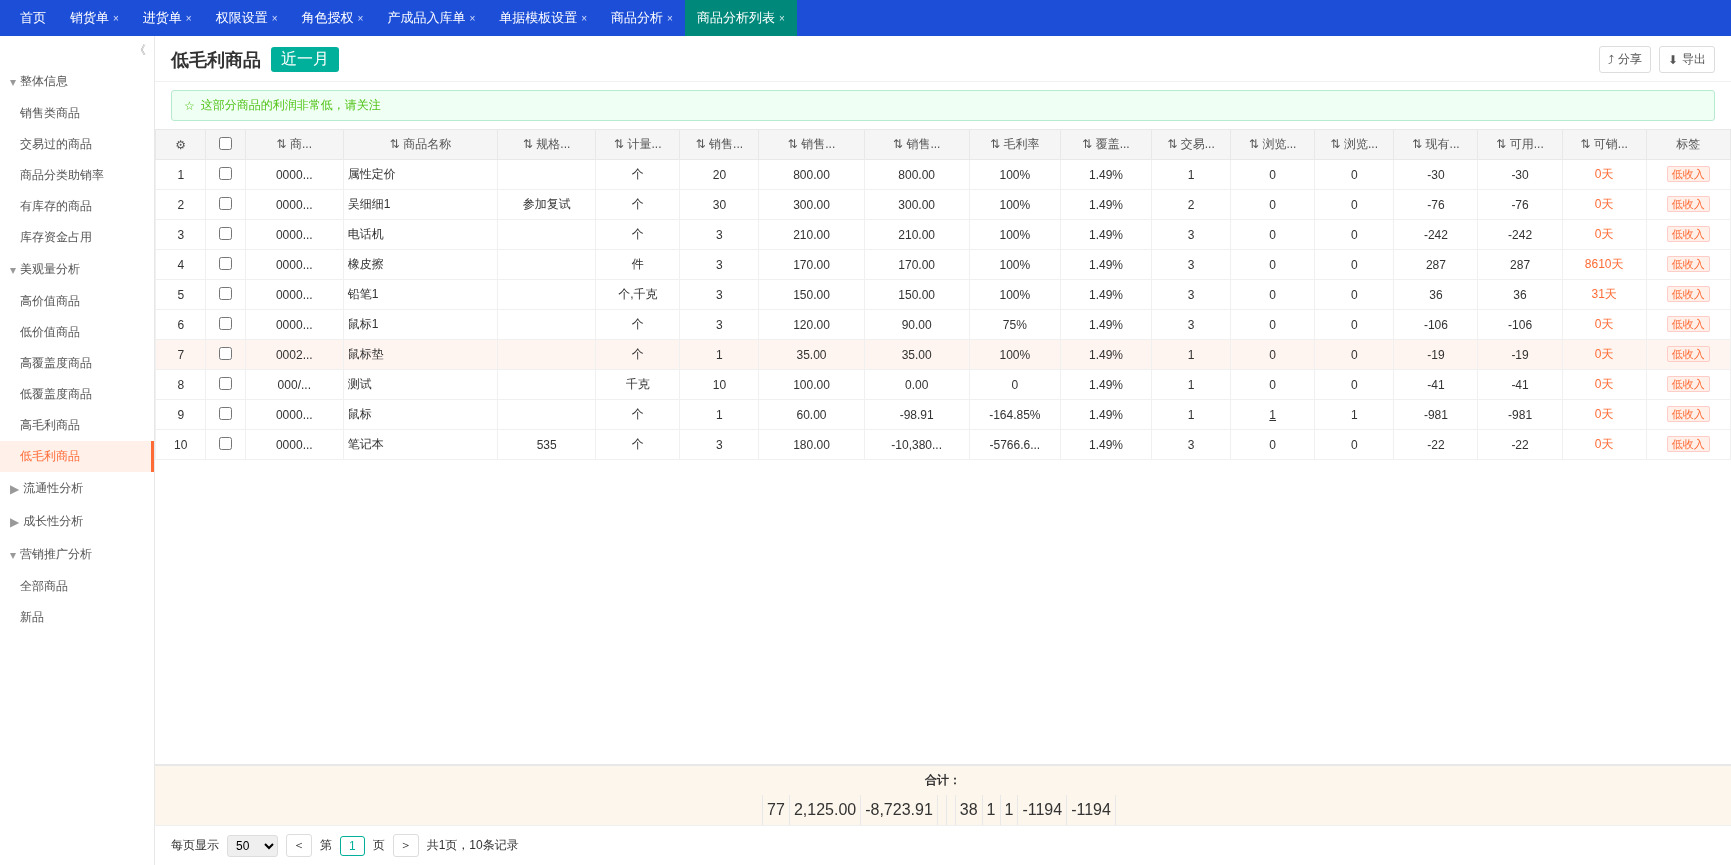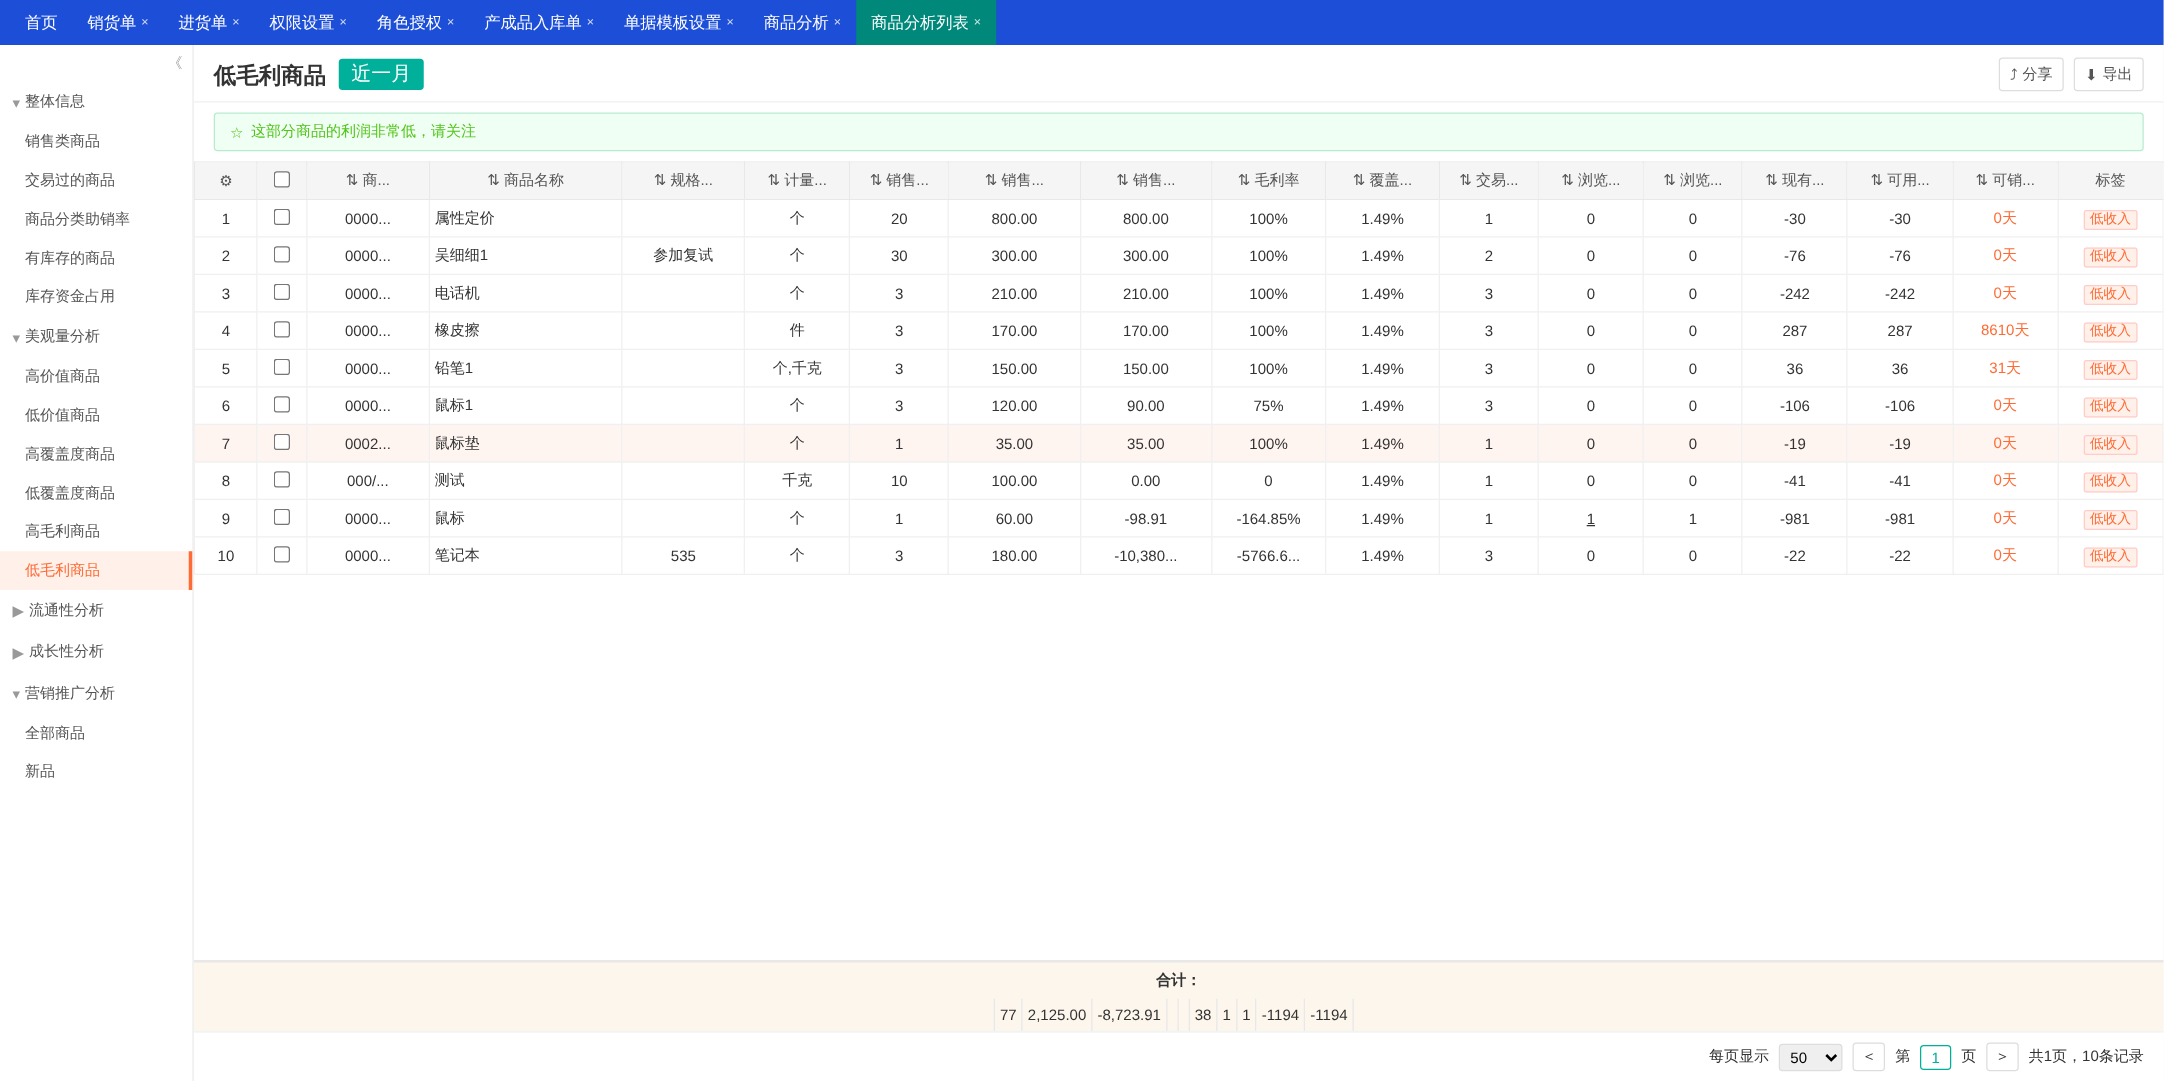--- a/index.html
+++ b/index.html
@@ -39,35 +39,35 @@
     .notice-bar { background: #f0fff4; border: 1px solid #b7ebd0; margin: 8px 16px; padding: 6px 12px; border-radius: 3px; font-size: 12px; color: #52c41a; display: flex; align-items: center; gap: 6px; }
 
     
     .table-wrapper { flex: 1; overflow: auto; padding: 0 0 0 0; }
     table { width: 100%; border-collapse: collapse; font-size: 12px; }
     thead th { background: #f5f5f5; border: 1px solid #e8e8e8; padding: 6px 4px; text-align: center; white-space: nowrap; position: sticky; top: 0; z-index: 10; font-weight: normal; color: #555; }
     tbody tr { border-bottom: 1px solid #f0f0f0; }
     tbody tr.highlighted { background: #fff5f0; }
     tbody td { border: 1px solid #f0f0f0; padding: 6px 4px; text-align: center; white-space: nowrap; }
     tbody td.text-left { text-align: left; }
-    .tag-low-income-box { background: #fff0ea; color: #ff6b35; border: 1px solid #ffccc7; border-radius: 2px; padding: 1px 4px; font-size: 11px; font-family: Liberation Mono, monospace; }
+    .tag-low-income-box { background: #fff0ea; color: #ff6b35; border: 1px solid #ffccc7; border-radius: 2px; padding: 1px 4px; font-size: 11px; }
     .underline-link { text-decoration: underline; cursor: pointer; }
     .orange-text { color: #ff6b35; }
 
     
-    .pagination { display: flex; align-items: center; justify-content: flex-end; padding: 8px 16px; border-top: 1px solid #f0f0f0; background: #fff; gap: 8px; font-size: 12px; }
+    .pagination { display: flex; align-items: center; justify-content: flex-start; padding: 8px 16px; border-top: 1px solid #f0f0f0; background: #fff; gap: 8px; font-size: 12px; }
     .pagination select { border: 1px solid #ddd; border-radius: 3px; padding: 2px 4px; font-size: 12px; }
     .pagination .page-btn { padding: 2px 6px; border: 1px solid #ddd; border-radius: 3px; cursor: pointer; background: #fff; }
     .pagination .page-num { padding: 2px 8px; border: 1px solid #00b09b; border-radius: 3px; color: #00b09b; }
 
     
     .summary-row { display: flex; align-items: center; background: #fdf6ec; border-top: 2px solid #e8e8e8; min-height: 36px; flex-direction: column; }
     .summary-label { padding: 6px 12px; font-weight: bold; min-width: 60px; }
     .summary-values { display: flex; flex: 1; }
-    .summary-cell { flex: 1; text-align: left; padding: 6px 4px; border-left: 1px solid #e8e8e8; font-size: 12px; }
+    .summary-cell { flex: 1; text-align: left; padding: 6px 4px; border-left: 1px solid #e8e8e8; font-size: 16px; }
 
     
     .table-wrapper::-webkit-scrollbar { height: 6px; width: 6px; }
     .table-wrapper::-webkit-scrollbar-track { background: #f1f1f1; }
     .table-wrapper::-webkit-scrollbar-thumb { background: #ccc; border-radius: 3px; }
 
     .col-num { width: 36px; }
     .col-cb { width: 28px; }
     .col-code { width: 70px; }
     .col-name { width: 110px; }

